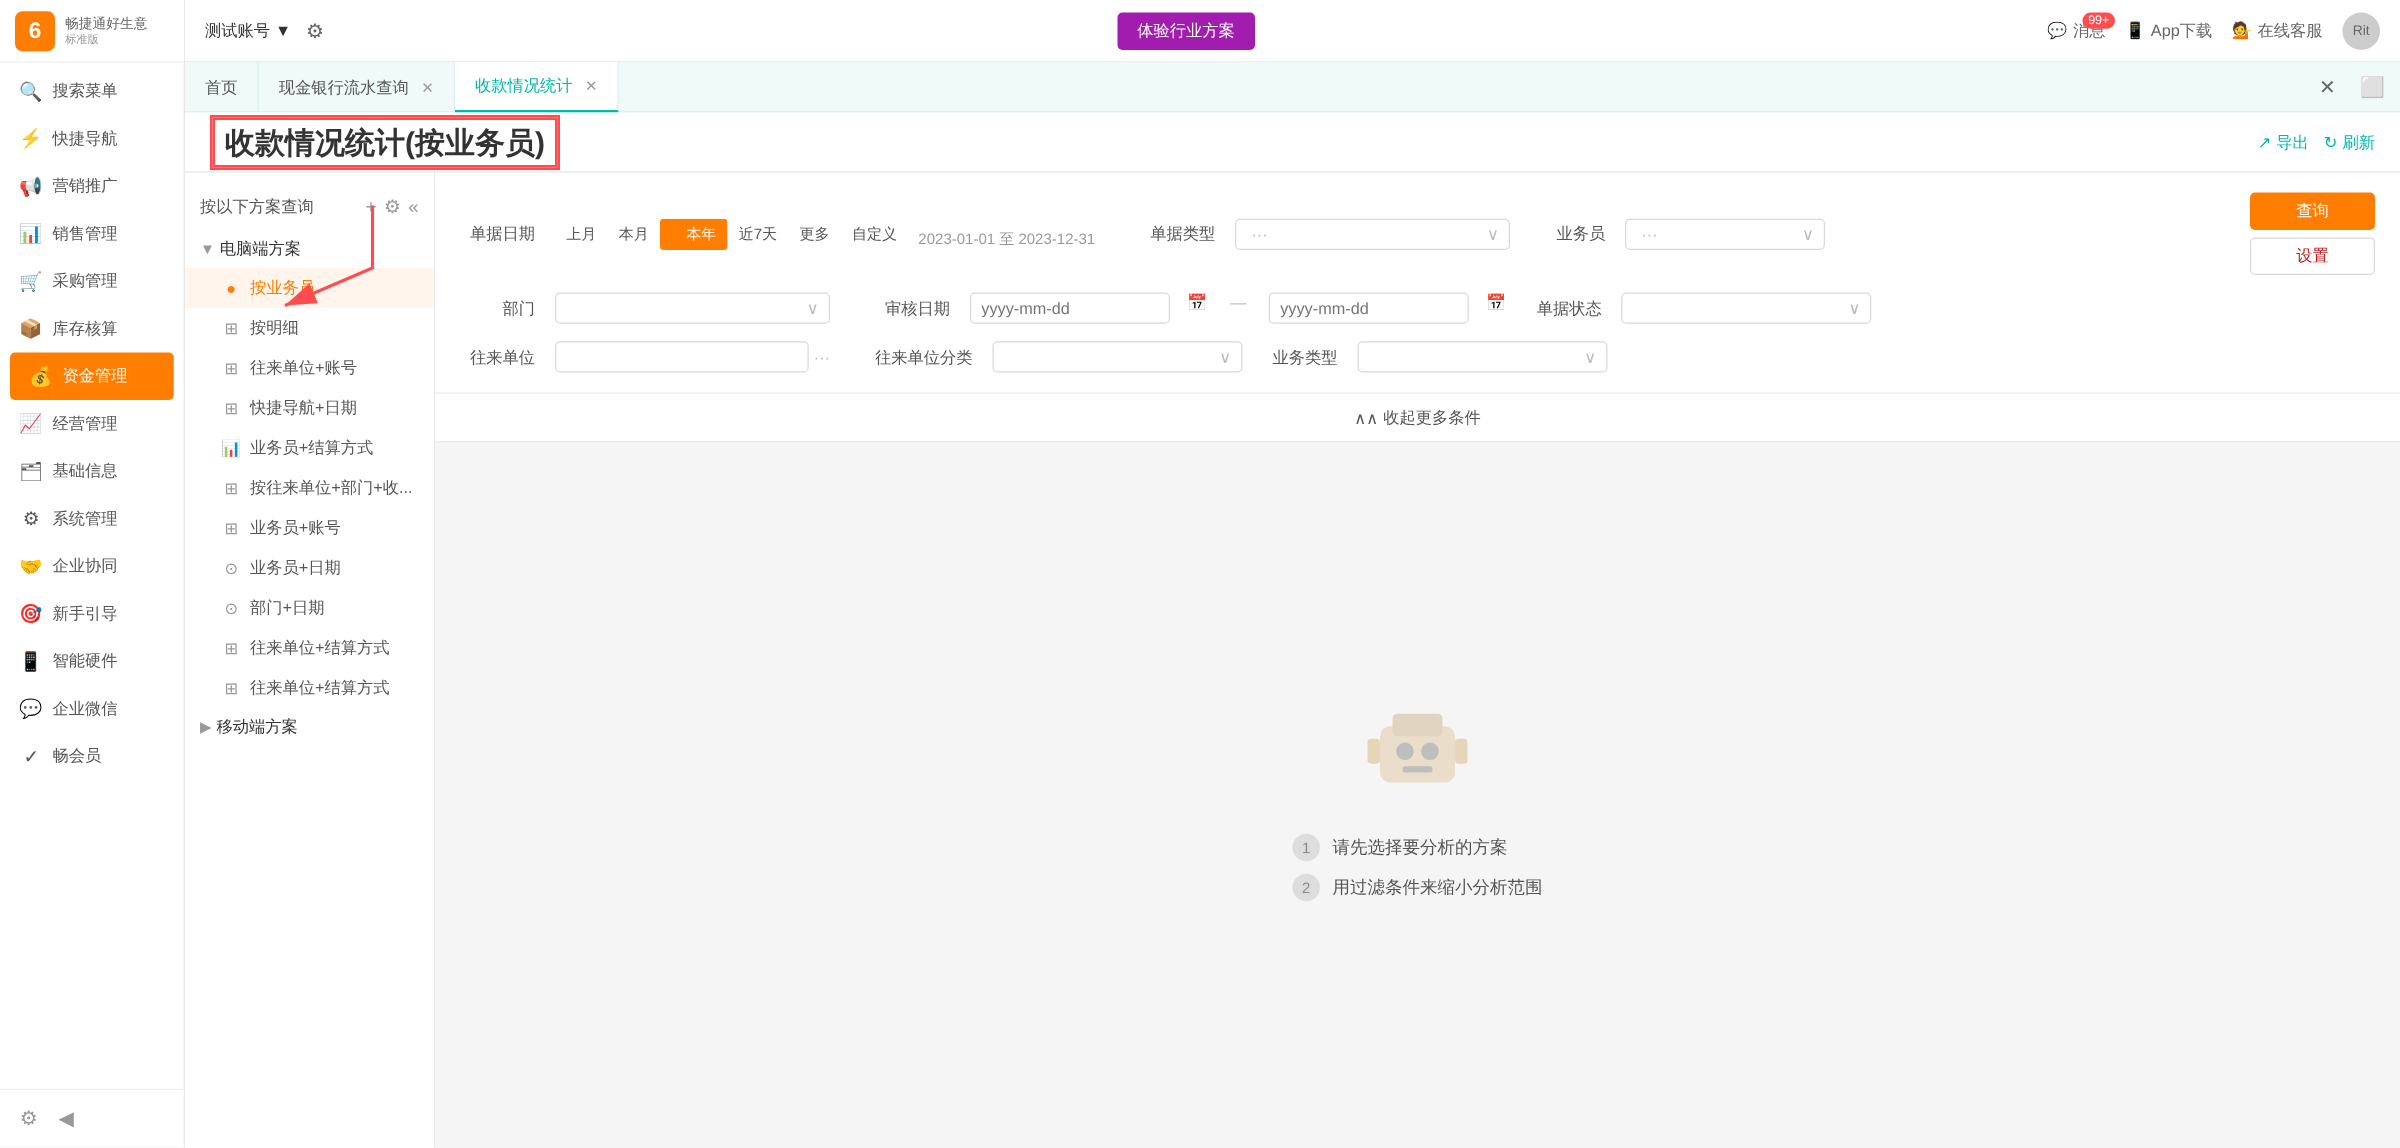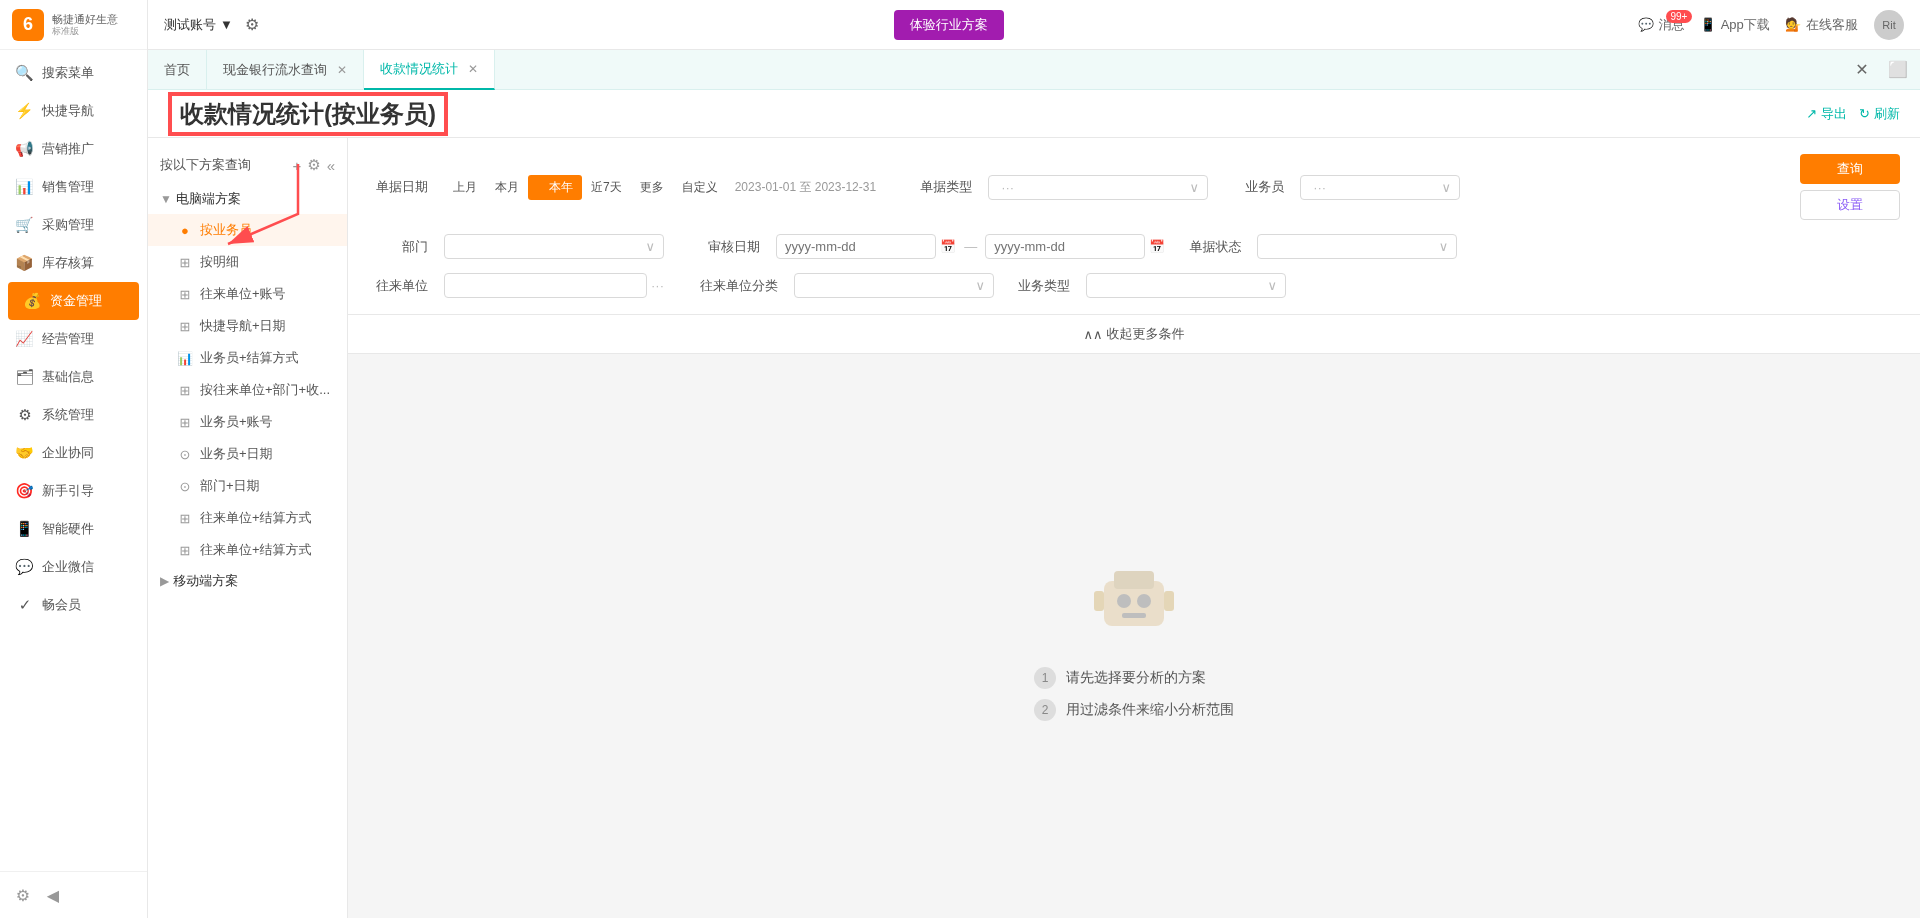--- a/index.html
+++ b/index.html
@@ -70,32 +70,32 @@
     .tree-item.active { color: #ff7d00; background: #fff5ed; }
     .tree-item-icon { width: 18px; height: 18px; margin-right: 6px; display: flex; align-items: center; justify-content: center; font-size: 13px; color: #999; }
     .tree-item.active .tree-item-icon { color: #ff7d00; }
 
     
     .right-panel { flex: 1; display: flex; flex-direction: column; overflow: hidden; background: #f5f5f5; }
     .filter-area { background: #fff; padding: 16px 20px; border-bottom: 1px solid #e8e8e8; }
     .filter-row { display: flex; align-items: center; gap: 16px; margin-bottom: 14px; }
     .filter-row:last-child { margin-bottom: 0; }
     .filter-label { font-size: 13px; color: #555; min-width: 60px; text-align: right; flex-shrink: 0; }
-    .filter-date-group { display: flex; align-items: center; gap: 0; }
+    .filter-date-group { display: flex; align-items: flex-end; gap: 0; }
     .date-shortcut { padding: 3px 8px; font-size: 12px; color: #555; cursor: pointer; border: 1px solid transparent; }
     .date-shortcut.active { background: #ff7d00; color: #fff; border-radius: 3px; padding-left: 20px; }
     .date-range { font-size: 12px; color: #999; margin-left: 8px; }
     .filter-select { display: flex; align-items: center; border: 1px solid #d9d9d9; border-radius: 4px; padding: 4px 8px; min-width: 200px; cursor: pointer; background: #fff; font-size: 13px; color: #999; }
     .filter-select .chevron { margin-left: auto; color: #bbb; }
     .filter-input { border: 1px solid #d9d9d9; border-radius: 4px; padding: 4px 8px; min-width: 160px; font-size: 13px; color: #bbb; }
     .filter-dash { color: #bbb; margin: 0 4px; }
     .filter-calendar { color: #bbb; cursor: pointer; }
     .filter-actions-col { display: flex; flex-direction: column; gap: 6px; margin-left: auto; }
     .query-btn { background: #ff7d00; color: #fff; border: none; border-radius: 4px; padding: 6px 20px; font-size: 13px; cursor: pointer; }
-    .settings-btn { background: #fff; color: #8b5cf6; border: 1px solid #d9d9d9; border-radius: 4px; padding: 5px 36px; font-size: 13px; cursor: pointer; }
+    .settings-btn { background: #fff; color: #b91c1c; border: 1px solid #d9d9d9; border-radius: 4px; padding: 5px 36px; font-size: 13px; cursor: pointer; }
     .collapse-bar { display: flex; justify-content: center; padding: 10px; background: #fff; border-bottom: 1px solid #e8e8e8; }
     .collapse-btn { display: flex; align-items: center; gap: 4px; color: #555; font-size: 13px; cursor: pointer; }
     .main-area { flex: 1; display: flex; flex-direction: column; align-items: center; justify-content: center; background: #f5f5f5; padding: 20px; }
     .empty-illustration { display: flex; flex-direction: column; align-items: center; gap: 16px; }
     .empty-steps { display: flex; flex-direction: column; gap: 10px; }
     .empty-step { display: flex; align-items: center; gap: 10px; font-size: 14px; color: #555; }
     .step-number { width: 22px; height: 22px; border-radius: 50%; background: #ddd; display: flex; align-items: center; justify-content: center; font-size: 12px; color: #888; flex-shrink: 0; }
 
     
     .highlight-box { border: 2px solid #ff4d4f; display: inline-flex; }
@@ -363,21 +363,21 @@
             </div>
           </div>
 
           <div class="filter-row">
             <span class="filter-label">部门</span>
             <div class="filter-select" style="min-width:220px;">
               <span></span>
               <span class="chevron">∨</span>
             </div>
             <span class="filter-label" style="margin-left:20px;">审核日期</span>
-            <div style="display:flex;align-items:center;gap:4px;">
+            <div style="display:flex;align-items:flex-start;gap:14px;">
               <input class="filter-input" style="width: 130px;" readonly="" placeholder="yyyy-mm-dd">
               <span class="filter-calendar">📅</span>
               <span class="filter-dash">—</span>
               <input class="filter-input" style="width: 130px;" readonly="" placeholder="yyyy-mm-dd">
               <span class="filter-calendar">📅</span>
             </div>
             <span class="filter-label">单据状态</span>
             <div class="filter-select" style="min-width:200px;">
               <span></span>
               <span class="chevron">∨</span>

